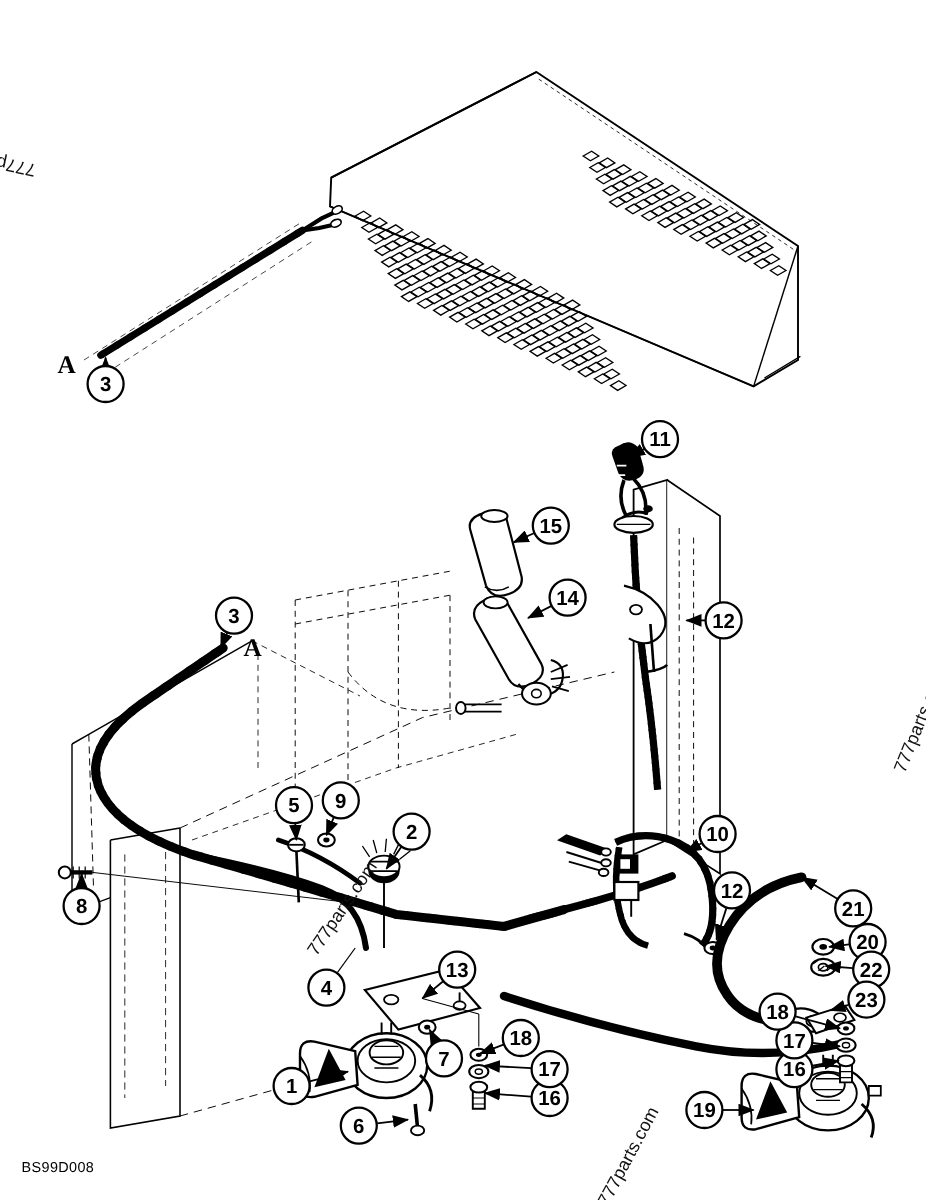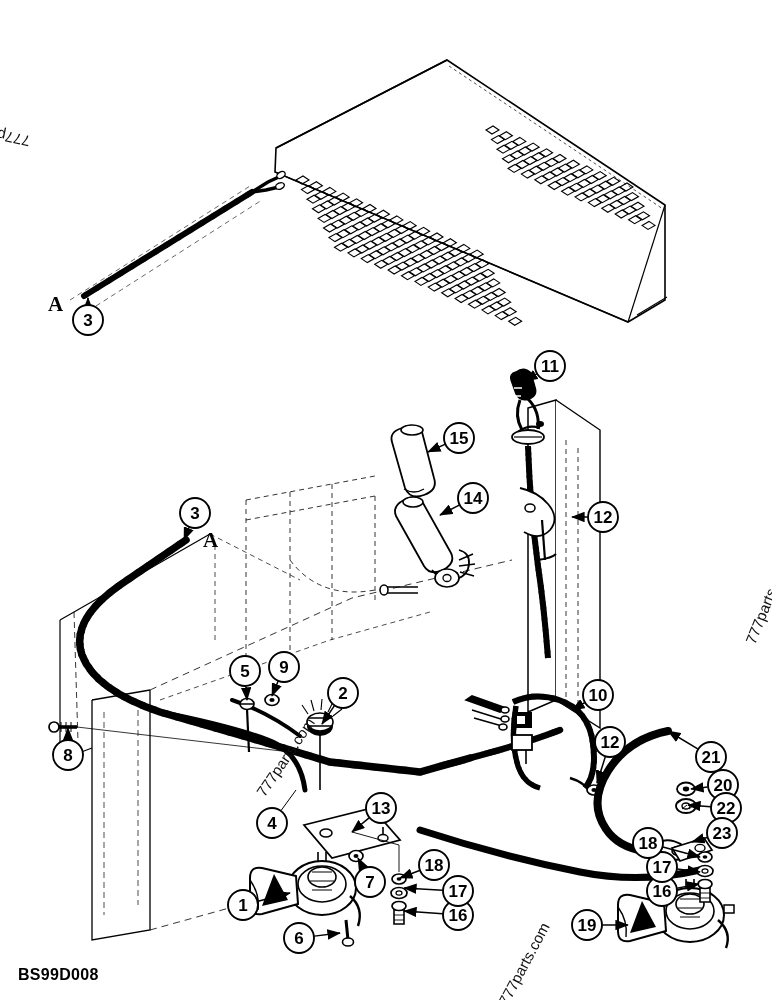--- a/index.html
+++ b/index.html
@@ -2,22 +2,22 @@
 <html><head>
 <meta charset="utf-8">
 <style>
   html,body{margin:0;padding:0;background:#fff;}
   body{width:772px;height:1000px;position:relative;overflow:hidden;
        font-family:"Liberation Sans",sans-serif;color:#000;}
   #sheet{position:absolute;left:0;top:0;width:772px;height:1000px;}
   svg.layer{position:absolute;left:0;top:0;width:772px;height:1000px;overflow:visible;}
   .wm{position:absolute;font-family:"Liberation Sans",sans-serif;color:#111;
       white-space:nowrap;font-weight:400;}
-  .drawing-code{position:absolute;left:18px;top:966px;font-size:16px;
-      font-weight:bold;letter-spacing:.3px;font-family:"Liberation Sans",sans-serif;}
+  .drawing-code{position:absolute;left:18px;top:966px;font-size:12px;
+      font-weight:normal;letter-spacing:.3px;font-family:"Liberation Sans",sans-serif;}
   .secletter{position:absolute;font-size:21px;font-weight:bold;
       font-family:"Liberation Serif",serif;}
 </style>
 </head>
 <body>
 
 <div id="sheet">
 
   <svg class="layer" viewBox="0 0 772 1000">
     <defs>

